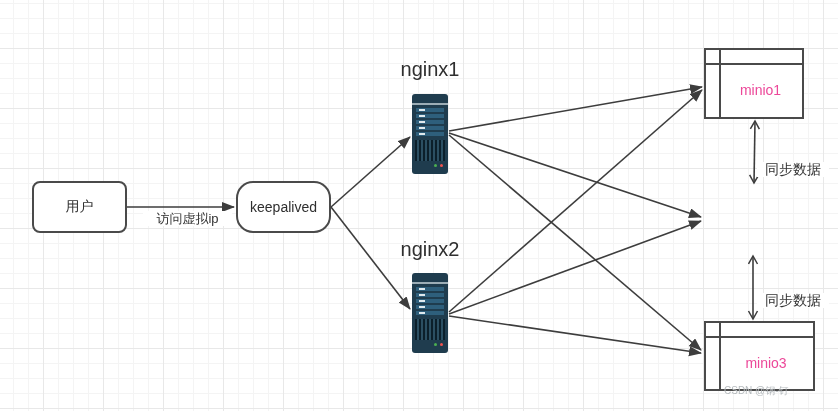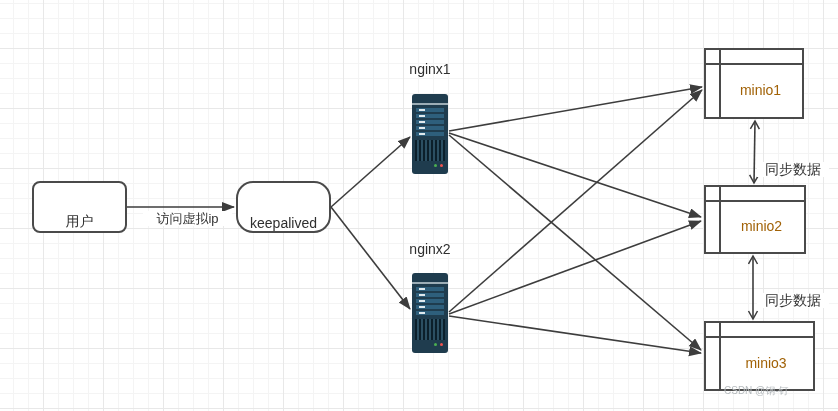--- a/index.html
+++ b/index.html
@@ -22,40 +22,40 @@
     background-position: 43px 48px, 43px 48px, 13px 3px, 13px 3px;
   }
 
   
   .box {
     position: absolute;
     background: #ffffff;
     border: 2px solid #4a4a4a;
     border-radius: 8px;
     display: flex;
-    align-items: flex-end;
+    align-items: center;
     justify-content: center;
     font-size: 14px;
     color: #2f2f2f;
     box-sizing: border-box;
   }
 
   
   .storage {
     position: absolute;
     background: #ffffff;
     border: 2px solid #4a4a4a;
     box-sizing: border-box;
     display: flex;
     align-items: center;
     justify-content: center;
     padding-top: 13px;
     padding-left: 13px;
     font-size: 14px;
-    color: #a16207;
+    color: #ec4899;
   }
   .storage::before {            
     content: "";
     position: absolute;
     left: 0; right: 0; top: 13px;
     height: 2px;
     background: #4a4a4a;
   }
   .storage::after {             
     content: "";
@@ -103,21 +103,21 @@
     padding-right: 5px;
   }
   .server .led { width: 3px; height: 3px; border-radius: 50%; }
   .server .led.green { background: #4caf50; }
   .server .led.red   { background: #ef5350; }
 
   
   .lbl {
     position: absolute;
     text-align: center;
-    font-size: 14px;
+    font-size: 20px;
     color: #2f2f2f;
     line-height: 15px;
   }
   .edge-lbl {
     position: absolute;
     text-align: center;
     font-size: 13px;
     color: #333333;
     line-height: 15px;
     background: #ffffff;
@@ -185,23 +185,20 @@
     </div>
     <div class="vent"></div>
     <div class="leds">
       <span class="led green"></span>
       <span class="led red"></span>
     </div>
   </div>
 
   <div class="storage" style="left:704px; top:48px; width:100px; height:71px;">
     <span>minio1</span>
-  </div>
-  <div class="storage" style="left:704px; top:185px; width:102px; height:69px;">
-    <span>minio2</span>
   </div>
   <div class="storage" style="left:704px; top:321px; width:111px; height:70px;">
     <span>minio3</span>
   </div>
 
   <svg class="connectors" width="838" height="411" viewBox="0 0 838 411">
     <defs>
       <marker id="mSolid" markerUnits="userSpaceOnUse" markerWidth="14" markerHeight="11" refX="12" refY="5" orient="auto">
         <path d="M0,0 L13,5 L0,10 z" fill="#3d3d3d"></path>
       </marker>

